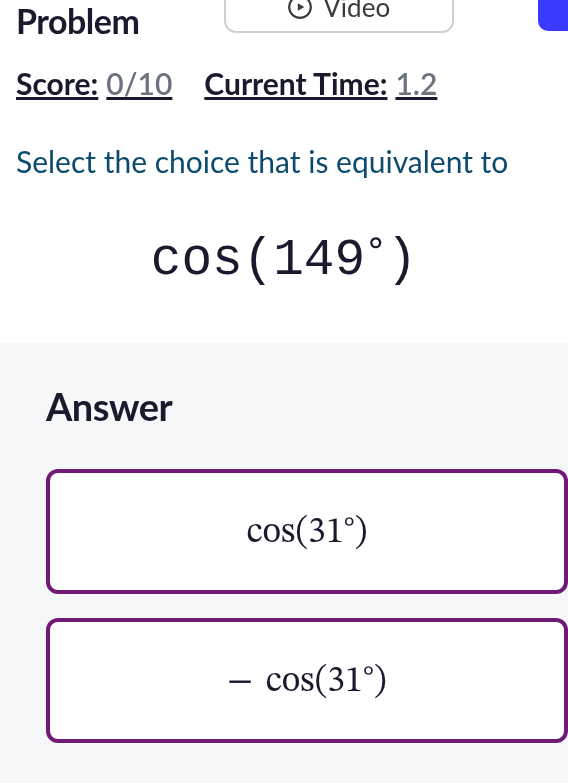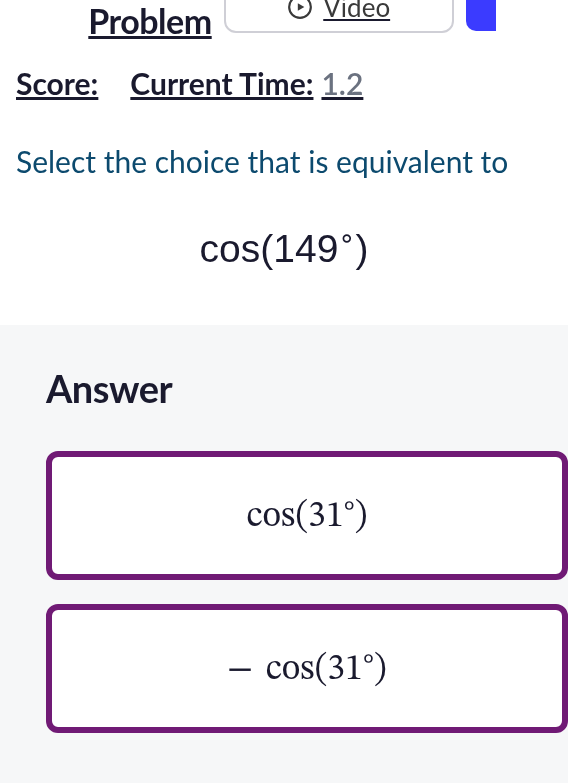--- a/index.html
+++ b/index.html
@@ -9,24 +9,23 @@
     font-family: "Lato", "Segoe UI", -apple-system, BlinkMacSystemFont, Arial, sans-serif;
     color: #1a1a2e;
     background: #ffffff;
     width: 568px;
     height: 783px;
     overflow: hidden;
   }
   .top-row {
     display: flex;
     align-items: center;
-    justify-content: center;
+    justify-content: space-between;
     padding: 0 16px 0 16px;
     gap: 12px;
-    text-decoration: underline;
   }
   .problem-heading {
     font-weight: 700;
     font-size: 34px;
     letter-spacing: -0.5px;
   }
   .video-btn {
     display: flex;
     align-items: center;
     justify-content: center;
@@ -61,22 +60,22 @@
   .status-row .stat { display: flex; gap: 8px; }
   .status-row .val { color: #6b7280; font-weight: 600; }
   .prompt {
     padding: 42px 16px 0 16px;
     font-size: 30px;
     font-weight: 400;
     color: #0c4a6e;
   }
   .expression {
     text-align: center;
-    font-family: Liberation Sans, sans-serif;
-    font-size: 39px;
+    font-family: Liberation Mono, monospace;
+    font-size: 51px;
     padding: 44px 0 30px 0;
   }
   .expression .deg, .choice .deg {
     font-size: 0.7em;
     vertical-align: super;
     position: relative;
     top: -0.05em;
   }
   .answer-panel {
     background: #f6f7f8;
@@ -84,21 +83,21 @@
     padding: 40px 0 40px 46px;
   }
   .answer-heading {
     font-size: 38px;
     font-weight: 700;
     letter-spacing: -0.5px;
     margin-bottom: 40px;
   }
   .choice {
     background: #ffffff;
-    border: 6px solid #701a75;
+    border: 4px solid #701a75;
     border-radius: 12px;
     padding: 34px 20px;
     margin-bottom: 24px;
     text-align: center;
     font-family: "Cambria Math", "STIX Two Math", "Latin Modern Math", Georgia, serif;
     font-size: 36px;
     cursor: pointer;
   }
   .choice:last-child { margin-bottom: 16px; }
   .minus { letter-spacing: 2px; }
@@ -116,20 +115,21 @@
     </svg>
     <span>Video</span>
   </div>
 
   <div class="blue-edge"></div>
 </div>
 
 <div class="status-row">
   <div class="stat">
     <span>Score:</span>
+    <span class="val">0/10</span>
   </div>
   <div class="stat">
     <span>Current Time:</span>
     <span class="val">1.2</span>
   </div>
 </div>
 
 <div class="prompt">Select the choice that is equivalent to</div>
 
 <div class="expression">

